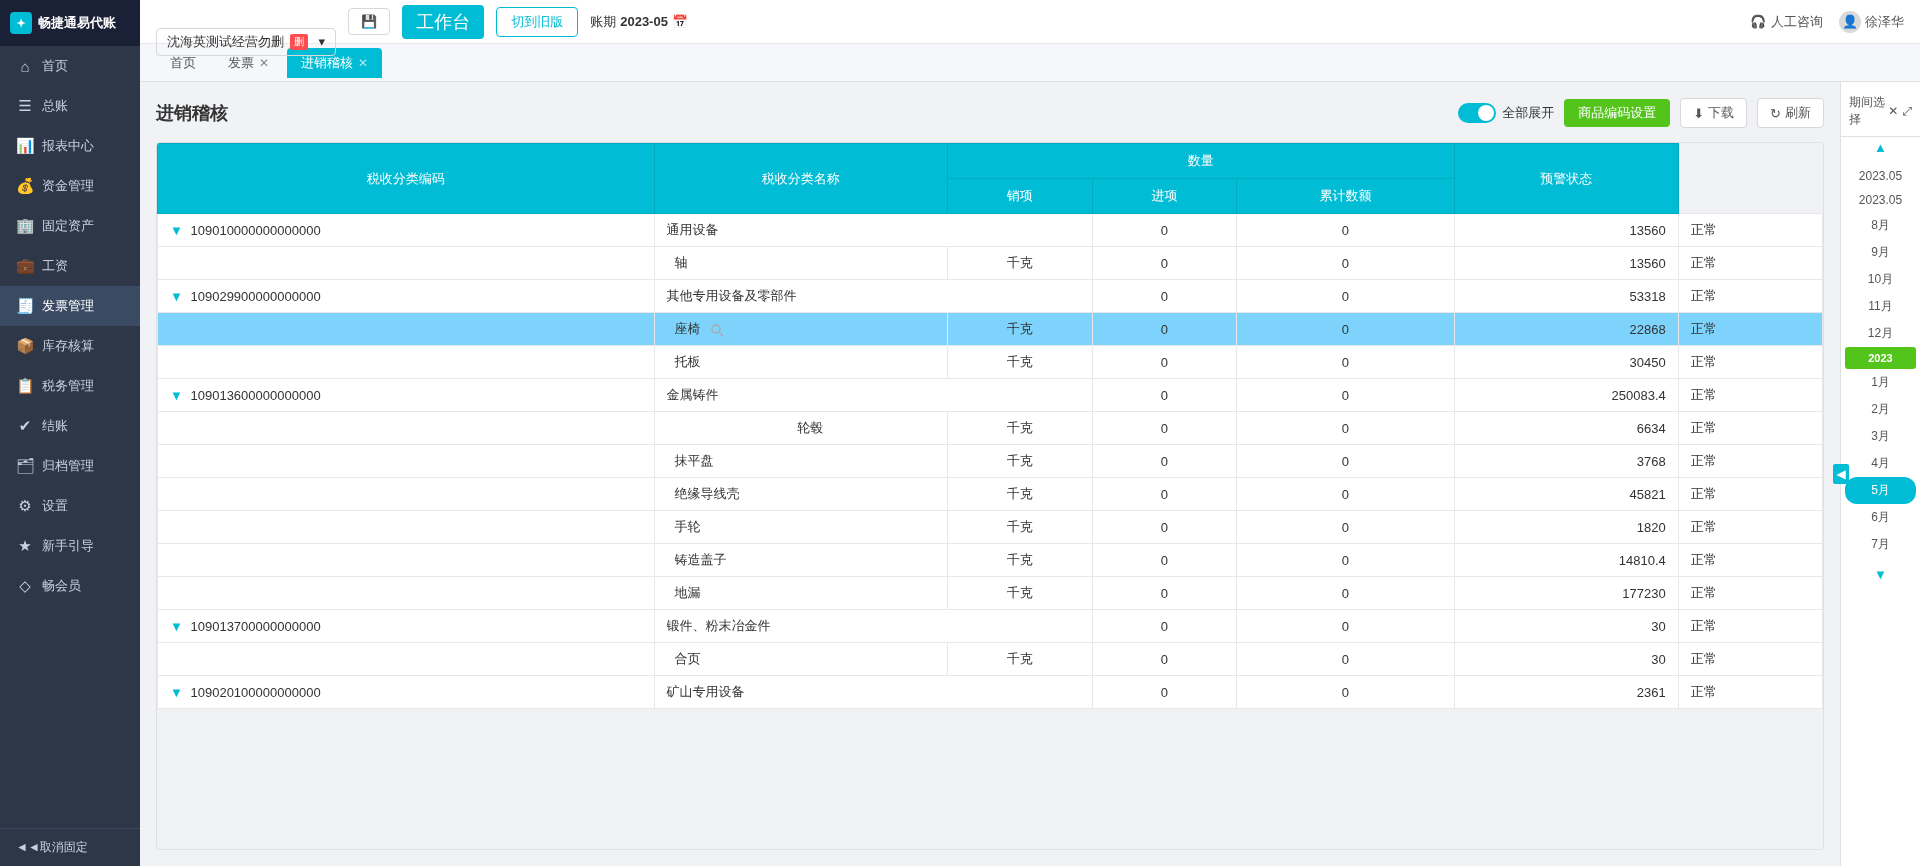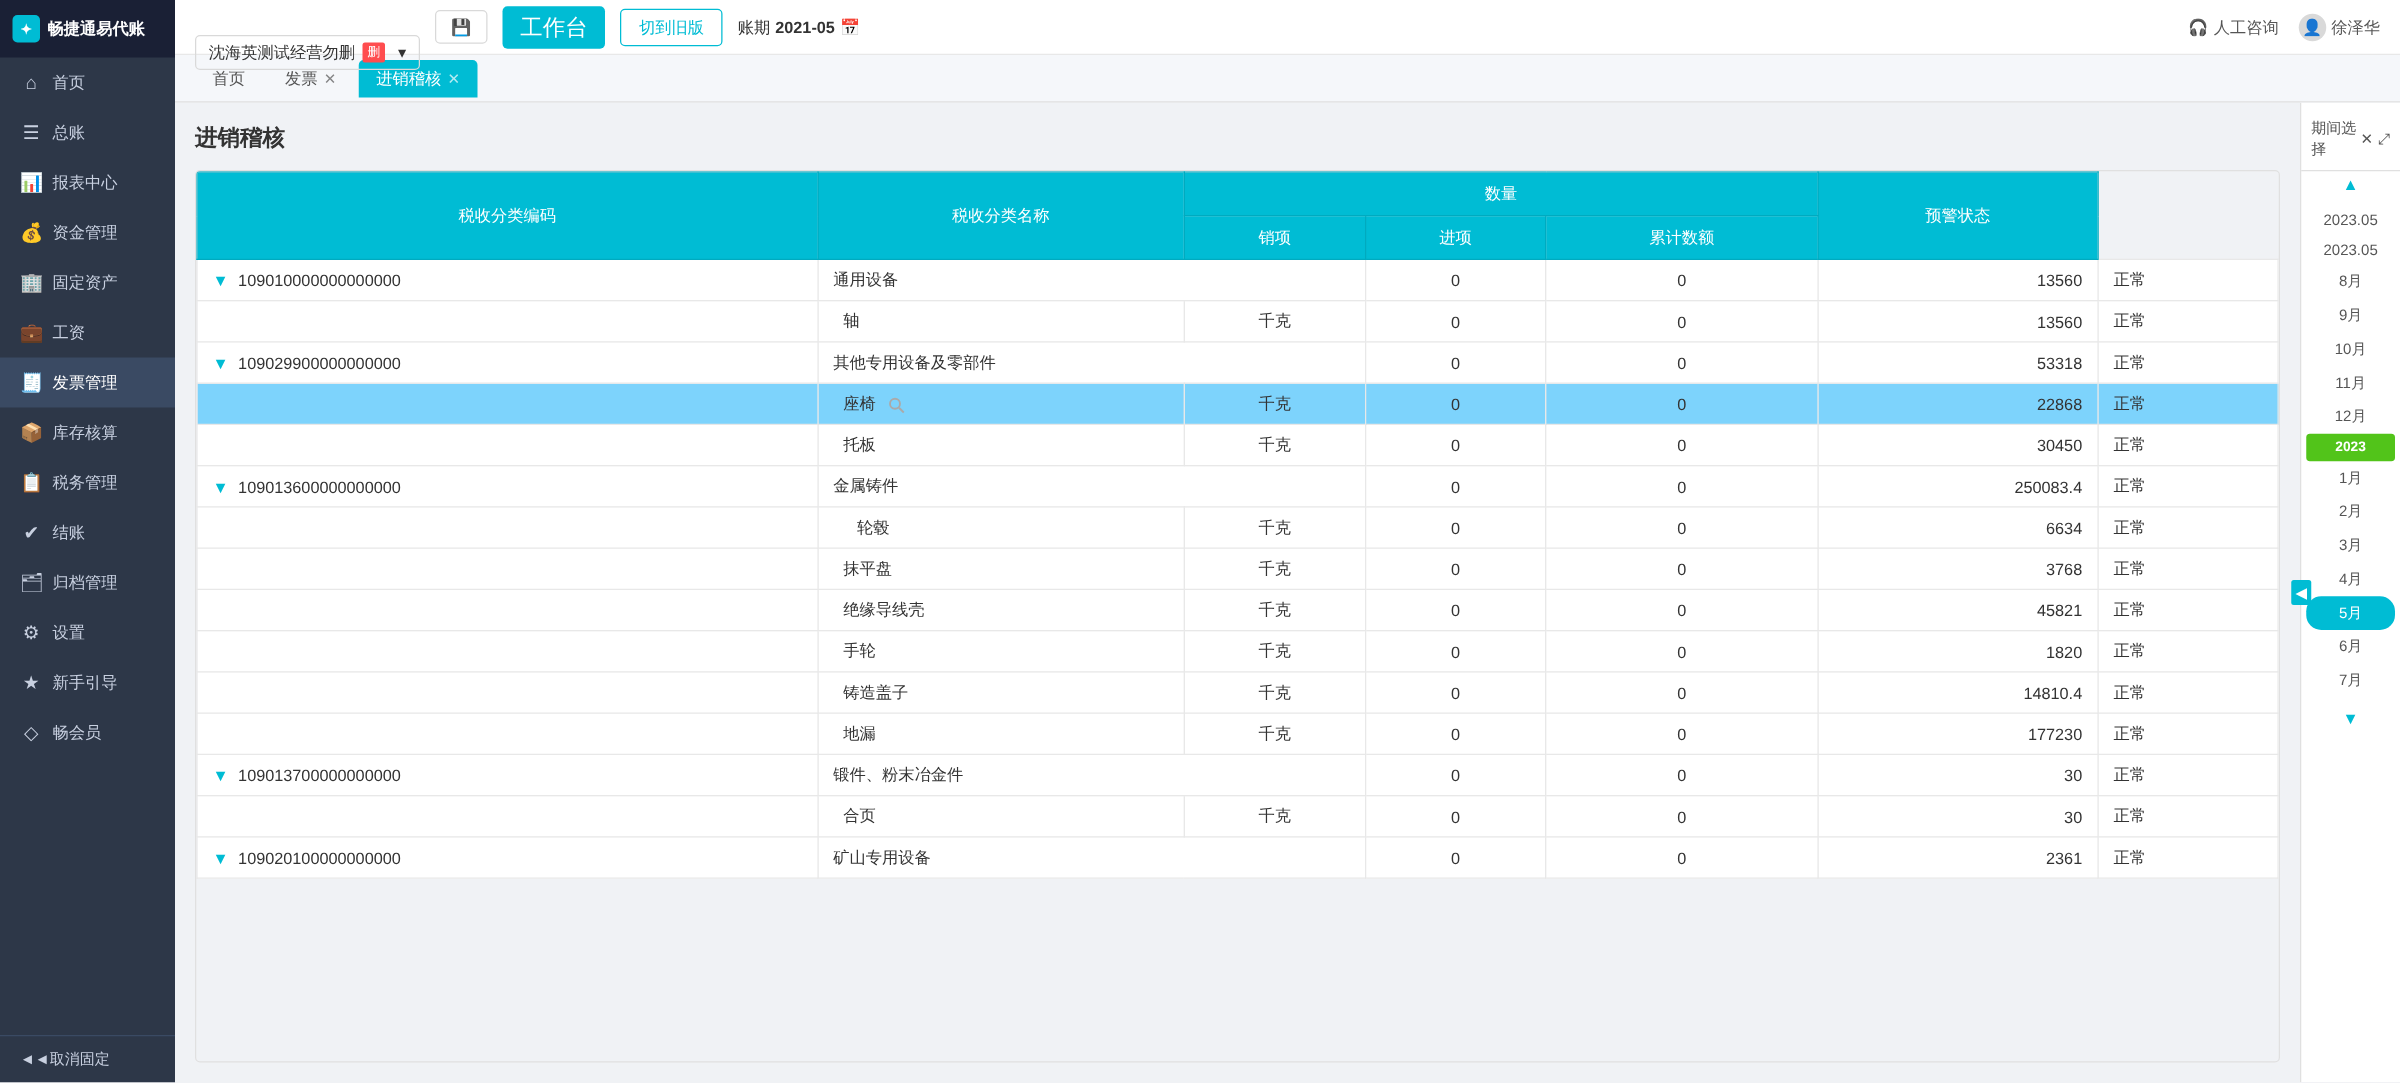--- a/index.html
+++ b/index.html
@@ -422,21 +422,21 @@
       <span class="del-badge">删</span>
       <span style="margin-left:auto;">▾</span>
     </div>
     <button class="btn-action" style="border:1px solid #d9d9d9; background:#fff;">
       <span>💾</span>
     </button>
     <button class="topbar-btn">工作台</button>
     <button class="topbar-btn-outline">切到旧版</button>
     <div class="topbar-period">
       <span>账期</span>
-      <span style="font-weight:bold;">2021-05</span>
+      <span style="font-weight:bold;">2023-05</span>
       <span style="cursor:pointer;">📅</span>
     </div>
     <div class="topbar-right">
       <div class="topbar-right-item">
         <span>🎧</span>
         <span>人工咨询</span>
       </div>
       <div class="topbar-right-item">
         <span style="background:#d9d9d9; border-radius:50%; width:22px; height:22px; display:inline-flex; align-items:center; justify-content:center;">👤</span>
         <span>徐泽华</span>
@@ -456,20 +456,35 @@
       <span>进销稽核</span>
       <span class="close">✕</span>
     </div>
   </div>
 
   <div class="page-content">
     <div class="content-area">
 
       <div class="page-header">
         <h2 class="page-title">进销稽核</h2>
+        <div class="header-actions">
+          <div class="toggle-switch">
+            <div class="switch"></div>
+            <span>全部展开</span>
+          </div>
+          <button class="btn-green">商品编码设置</button>
+          <button class="btn-action">
+            <span>⬇</span>
+            <span>下载</span>
+          </button>
+          <button class="btn-action">
+            <span>↻</span>
+            <span>刷新</span>
+          </button>
+        </div>
       </div>
 
       <div class="table-container">
         <table>
           <thead>
             <tr>
               <th rowspan="2">税收分类编码</th>
               <th rowspan="2">税收分类名称</th>
               <th colspan="3">数量</th>
               <th rowspan="2">预警状态</th>
@@ -550,21 +565,21 @@
         109013600000000000
       </td>
       <td colspan="2">金属铸件</td>
       <td class="text-center">0</td>
       <td class="text-center">0</td>
       <td class="text-right" style="text-align:right;">250083.4</td>
       <td>正常</td>
     </tr>
               <tr>
       <td></td>
-      <td style="padding-left:31px;">
+      <td style="padding-left:31px;text-align:center;">
         轮毂
         
       </td>
       <td class="text-center">千克</td>
       <td class="text-center">0</td>
       <td class="text-center">0</td>
       <td class="text-right" style="text-align:right;">6634</td>
       <td>正常</td>
     </tr>
               <tr>

